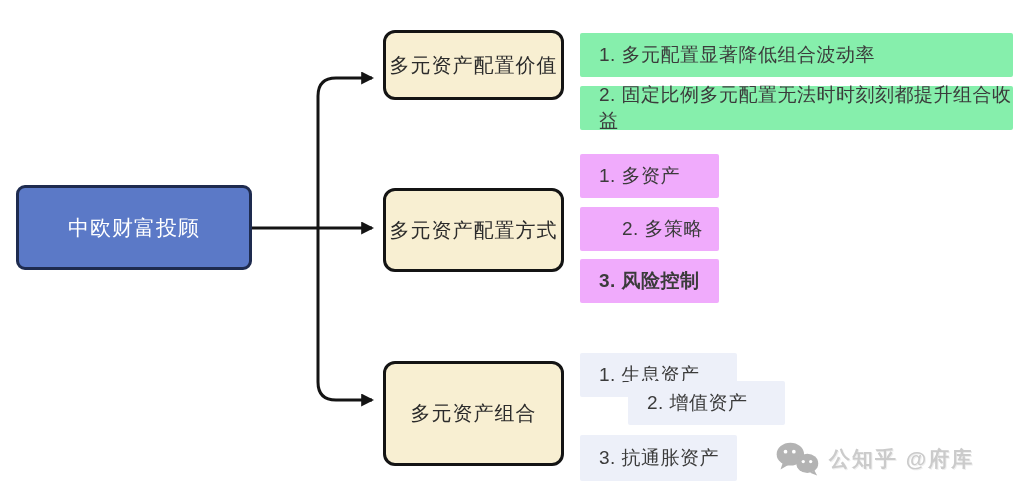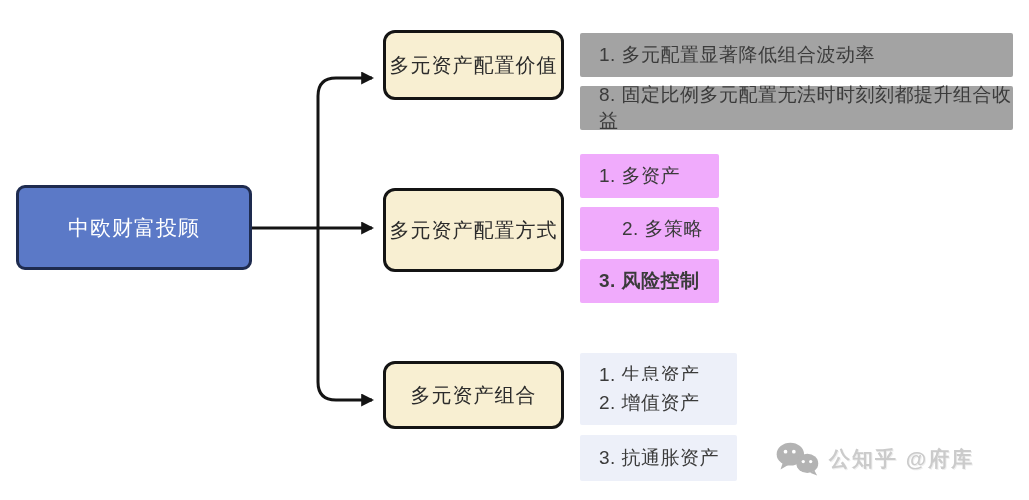--- a/index.html
+++ b/index.html
@@ -46,43 +46,43 @@
     color: #2b2b2b;
     display: flex;
     align-items: center;
     justify-content: center;
     font-size: 20px;
     letter-spacing: 1px;
     text-align: center;
   }
   .branch-1 { top: 30px;  height: 70px; }
   .branch-2 { top: 188px; height: 84px; }
-  .branch-3 { top: 361px; height: 68px; }
+  .branch-3 { top: 361px; height: 105px; }
   .list-item {
     position: absolute;
     left: 580px;
     box-sizing: border-box;
     display: flex;
     align-items: center;
     padding-left: 19px;
     font-size: 19px;
     color: #3b3b3b;
     border-radius: 2px;
     letter-spacing: 0.5px;
   }
-  .grp-value    { background: #a3a3a3; width: 433px; height: 44px; }
+  .grp-value    { background: #86efac; width: 433px; height: 44px; }
   .grp-method   { background: #f0abfc; width: 139px; height: 44px; }
   .grp-portfolio{ background: #edf0f9; width: 157px; height: 44px; }
   .v1 { top: 33px; }
   .v2 { top: 86px; }
   .m1 { top: 154px; }
   .m2 { top: 207px; padding-left: 42px; }
   .m3 { top: 259px; font-weight: bold; }
   .p1 { top: 327px; margin-top: 26px; }
-  .p2 { top: 381px; }
+  .p2 { top: 381px; margin-left: 48px; }
   .p3 { top: 435px; height: 46px; }
   .watermark {
     position: absolute;
     left: 776px; top: 441px;
     display: flex;
     align-items: center;
     gap: 9px;
   }
   .watermark-text {
     font-size: 21px;
@@ -111,21 +111,21 @@
 
   <div class="root-node">
     <span>中欧财富投顾</span>
   </div>
 
   <div class="branch-node branch-1">多元资产配置价值</div>
   <div class="branch-node branch-2">多元资产配置方式</div>
   <div class="branch-node branch-3">多元资产组合</div>
 
   <div class="list-item grp-value v1">1. 多元配置显著降低组合波动率</div>
-  <div class="list-item grp-value v2">8. 固定比例多元配置无法时时刻刻都提升组合收益</div>
+  <div class="list-item grp-value v2">2. 固定比例多元配置无法时时刻刻都提升组合收益</div>
 
   <div class="list-item grp-method m1">1. 多资产</div>
   <div class="list-item grp-method m2">2. 多策略</div>
   <div class="list-item grp-method m3">3. 风险控制</div>
 
   <div class="list-item grp-portfolio p1">1. 生息资产</div>
   <div class="list-item grp-portfolio p2">2. 增值资产</div>
   <div class="list-item grp-portfolio p3">3. 抗通胀资产</div>
 
   <div class="watermark">

